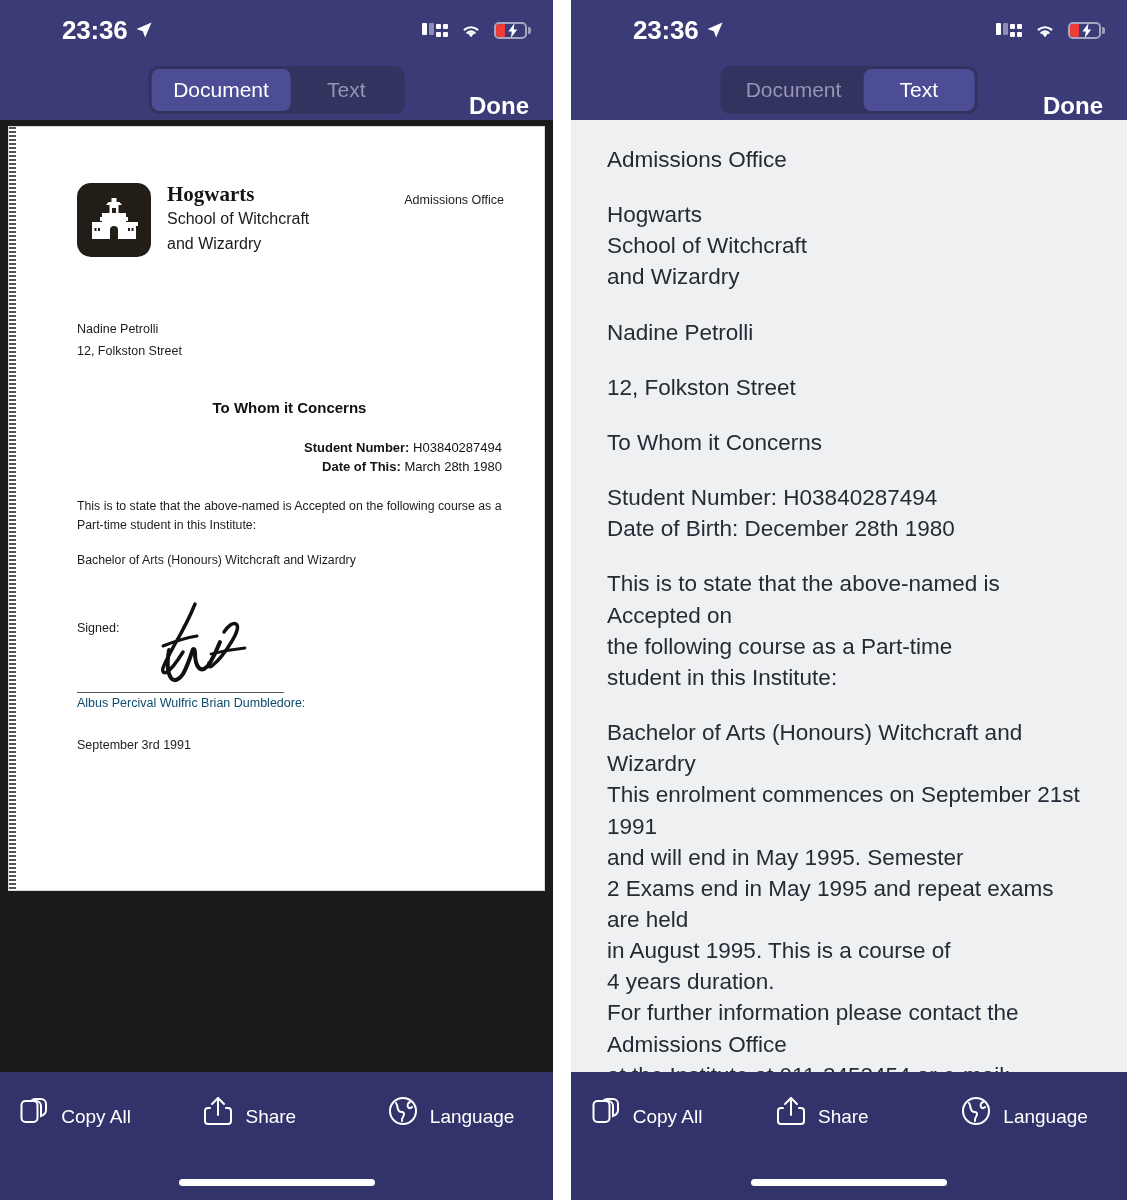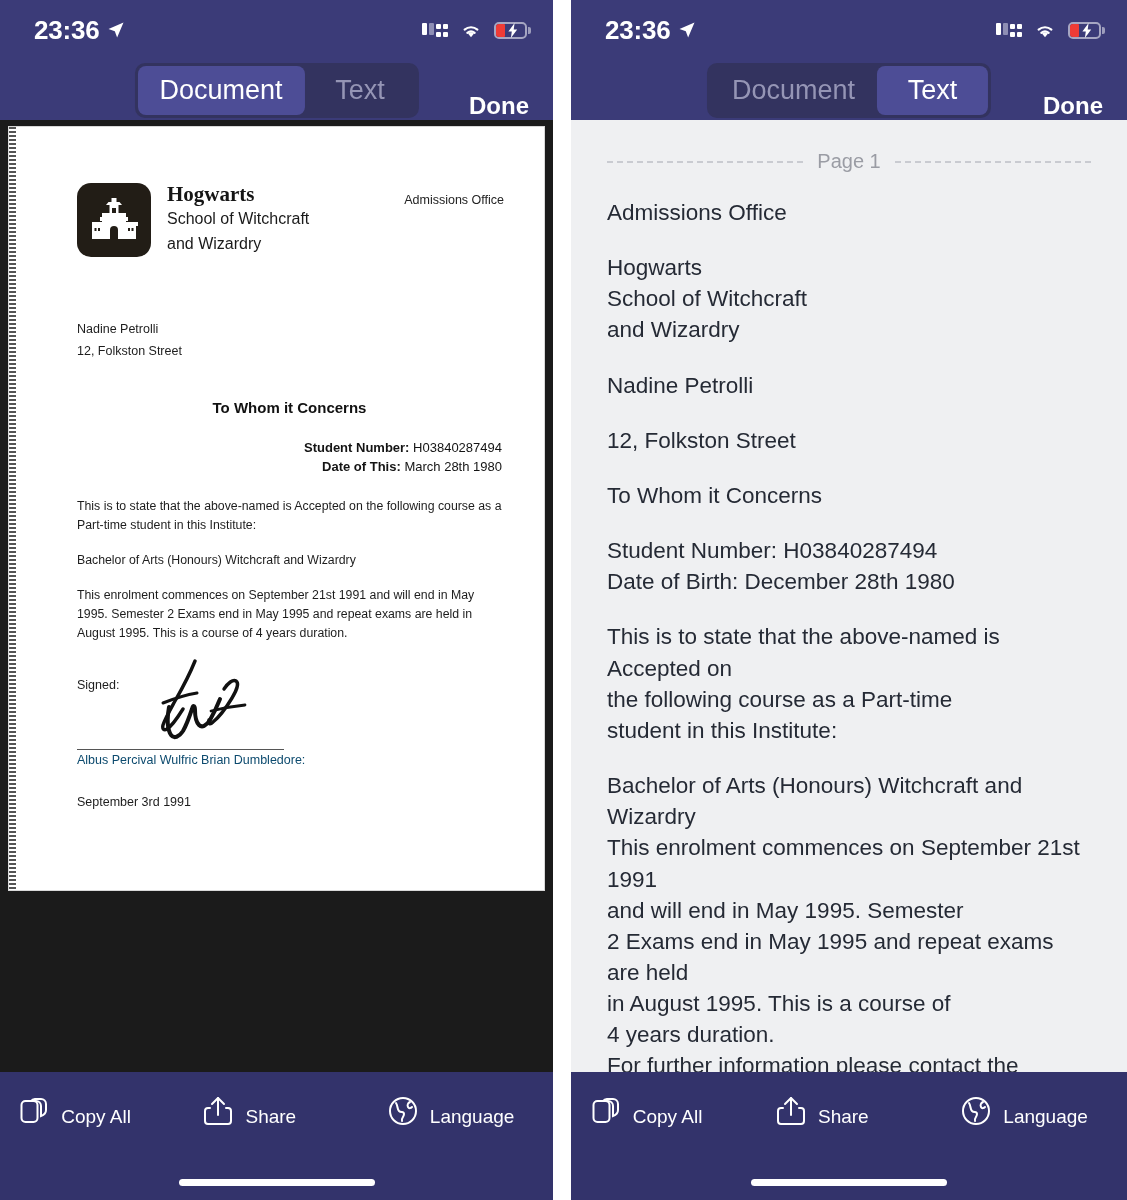--- a/index.html
+++ b/index.html
@@ -16,21 +16,21 @@
   .phone.left  { width: 553px; }
   .gap { width: 18px; height: 1200px; background: #ffffff; }
   .phone.right { width: 556px; }
 
   
   .statusbar {
     height: 60px; background: #3b3b78;
     display: flex; align-items: center; justify-content: space-between;
     padding: 0 26px 0 34px; flex: none;
   }
-  .sb-left { display: flex; align-items: center; gap: 7px; }
+  .sb-left { display: flex; align-items: center; gap: 7px; margin-left: 28px; }
   .sb-time { color:#fff; font-size:26px; font-weight:700; letter-spacing:-0.2px; }
   .loc-icon { width: 18px; height: 18px; display:block; }
   .sb-right { display: flex; align-items: center; gap: 11px; }
 
   
   .cell { display: grid; grid-template-columns: repeat(4, 5px); grid-template-rows: 6px 6px; gap: 2px 2px; align-items:end; }
   .cell i { display:block; background:#fff; width:5px; }
   .cell i.d { height:5px; border-radius:1px; }
   .cell i.b { height:12px; border-radius:1px; grid-row: 1 / span 2; align-self:stretch; }
   .cell i.dim { background:#8e8eb4; }
@@ -46,21 +46,21 @@
   .navbar {
     height: 60px; background: #3b3b78;
     display: flex; align-items: center; flex: none; position: relative;
   }
   .segment {
     position:absolute; left:50%; transform: translateX(-50%);
     background:#33335f; border-radius: 10px; padding: 3px;
     display:flex; gap:0;
   }
   .seg-btn {
-    font-size: 27px; border-radius: 8px;
+    font-size: 21px; border-radius: 8px;
     padding: 9px 22px; text-align:center; min-width: 111px;
     color:#9595b5; background: transparent; white-space: nowrap;
   }
   .seg-btn.active { background:#4d4d96; color:#ffffff; }
   .done {
     position:absolute; right: 24px; color:#fff; font-size:24px; font-weight:700;margin-top:31px;
   }
 
   
   .doc-stage { flex: 1 1 auto; background:#1b1b1b; position: relative; overflow:hidden; }
@@ -87,21 +87,21 @@
   .school .h2 { font-size:16px; color:#1a1a1a; line-height:1.28; margin-top:4px; }
   .adm-office { position:absolute; right:-2px; top:10px; font-size:12.5px; color:#232323; }
 
   .addr { margin-top: 62px; font-size: 12.5px; color:#1d1d1d; line-height:1.75; }
   .towhom { margin-top: 36px; text-align:center; font-weight:700; font-size:15px; color:#111; }
   .meta { margin-top: 22px; text-align:right; font-size:13px; color:#141414; line-height:1.5; }
   .meta b { font-weight:700; }
   .para { margin-top: 20px; font-size:12.3px; color:#1d1d1d; line-height:1.55; }
   .para.tight { margin-top: 16px; }
 
-  .sig-block { margin-top: 32px; position:relative; height: 130px; }
+  .sig-block { margin-top: 48px; position:relative; height: 130px; }
   .sig-label { font-size:12.5px; color:#1d1d1d; }
   .sig-svg { position:absolute; left:72px; top:-16px; width:220px; height:92px; }
   .sig-rule { position:absolute; left:0; top:74px; width:207px; border-bottom:1px solid #555; }
   .sig-name { position:absolute; left:0; top:78px; font-size:12.5px; color:#0c4a6e; }
   .sig-date { position:absolute; left:0; top:120px; font-size:12.5px; color:#1d1d1d; }
 
   
   .text-stage { flex: 1 1 auto; background:#eff0f2; overflow:hidden; padding: 0 36px; }
   .page-divider {
     display:flex; align-items:center; gap:14px;
@@ -226,21 +226,20 @@
               <span>H03840287494</span>
             </div>
             <div>
               <b>Date of This:</b>
               <span>March 28th 1980</span>
             </div>
           </div>
 
           <div class="para">This is to state that the above-named is Accepted on the following course as a Part-time student in this Institute:</div>
           <div class="para tight">Bachelor of Arts (Honours) Witchcraft and Wizardry</div>
-          <div class="para tight">This enrolment commences on September 21st 1991 and will end in May 1995. Semester 2 Exams end in May 1995 and repeat exams are held in August 1995. This is a course of 4 years duration.</div>
 
           <div class="sig-block">
             <span class="sig-label">Signed:</span>
             <svg class="sig-svg" viewBox="0 0 220 92">
               <g fill="none" stroke="#111" stroke-linecap="round" stroke-linejoin="round">
                 <path d="M46 2c-4 10-12 26-20 40-6 11-10 18-12 24-1 4 1 6 4 4 5-3 11-12 16-20" stroke-width="3.4"></path>
                 <path d="M14 44c10-4 22-8 34-10" stroke-width="3"></path>
                 <path d="M20 48c-2 12-2 22 2 28 3 4 8 2 12-4 4-7 7-16 9-22 1-4 3-4 3 1 0 6 1 12 4 15 3 3 7 1 11-5 4-7 8-16 10-21" stroke-width="4"></path>
                 <path d="M75 30c4-6 9-10 12-8 3 2 1 9-4 17-6 10-14 20-19 24-3 3-5 2-4-2" stroke-width="3.4"></path>
                 <path d="M62 52c12-3 24-5 34-6" stroke-width="2.8"></path>
@@ -321,25 +320,20 @@
 
     <div class="navbar">
       <div class="segment">
         <div class="seg-btn">Document</div>
         <div class="seg-btn active">Text</div>
       </div>
       <div class="done">Done</div>
     </div>
 
     <div class="text-stage">
-      <div class="page-divider">
-        <span class="dash"></span>
-        <span>Page 1</span>
-        <span class="dash"></span>
-      </div>
       <div class="ocr">
         <p>Admissions Office</p>
         <p>Hogwarts
 School of Witchcraft
 and Wizardry</p>
         <p>Nadine Petrolli</p>
         <p>12, Folkston Street</p>
         <p>To Whom it Concerns</p>
         <p>Student Number: H03840287494
 Date of Birth: December 28th 1980</p>

